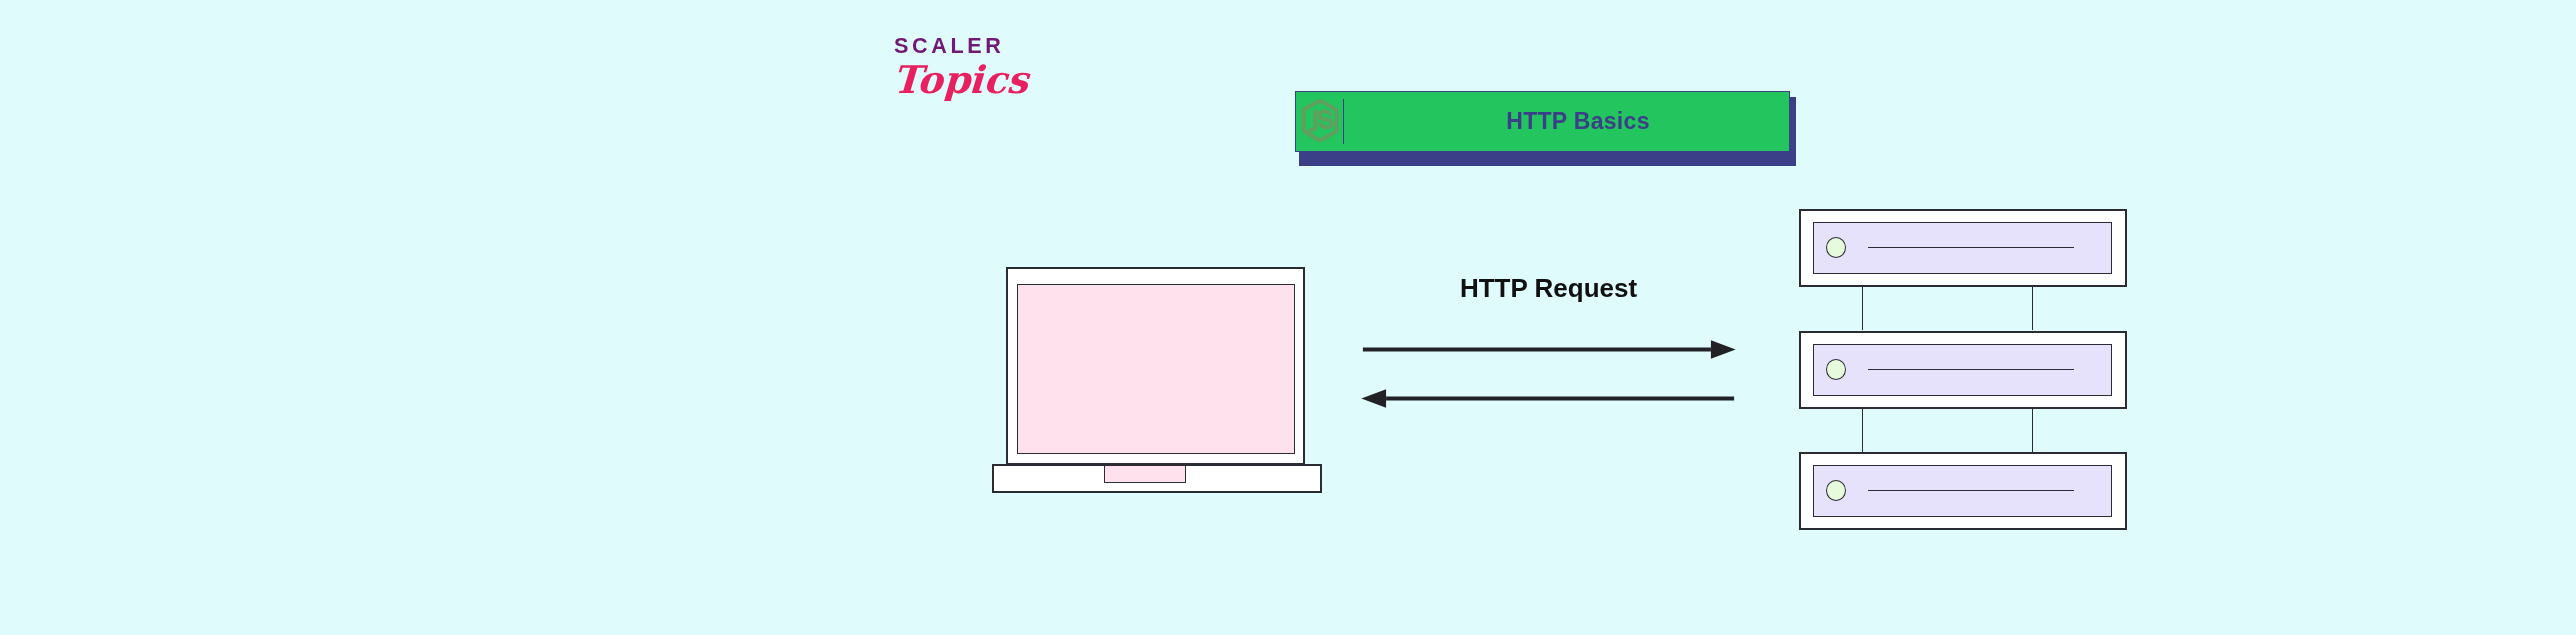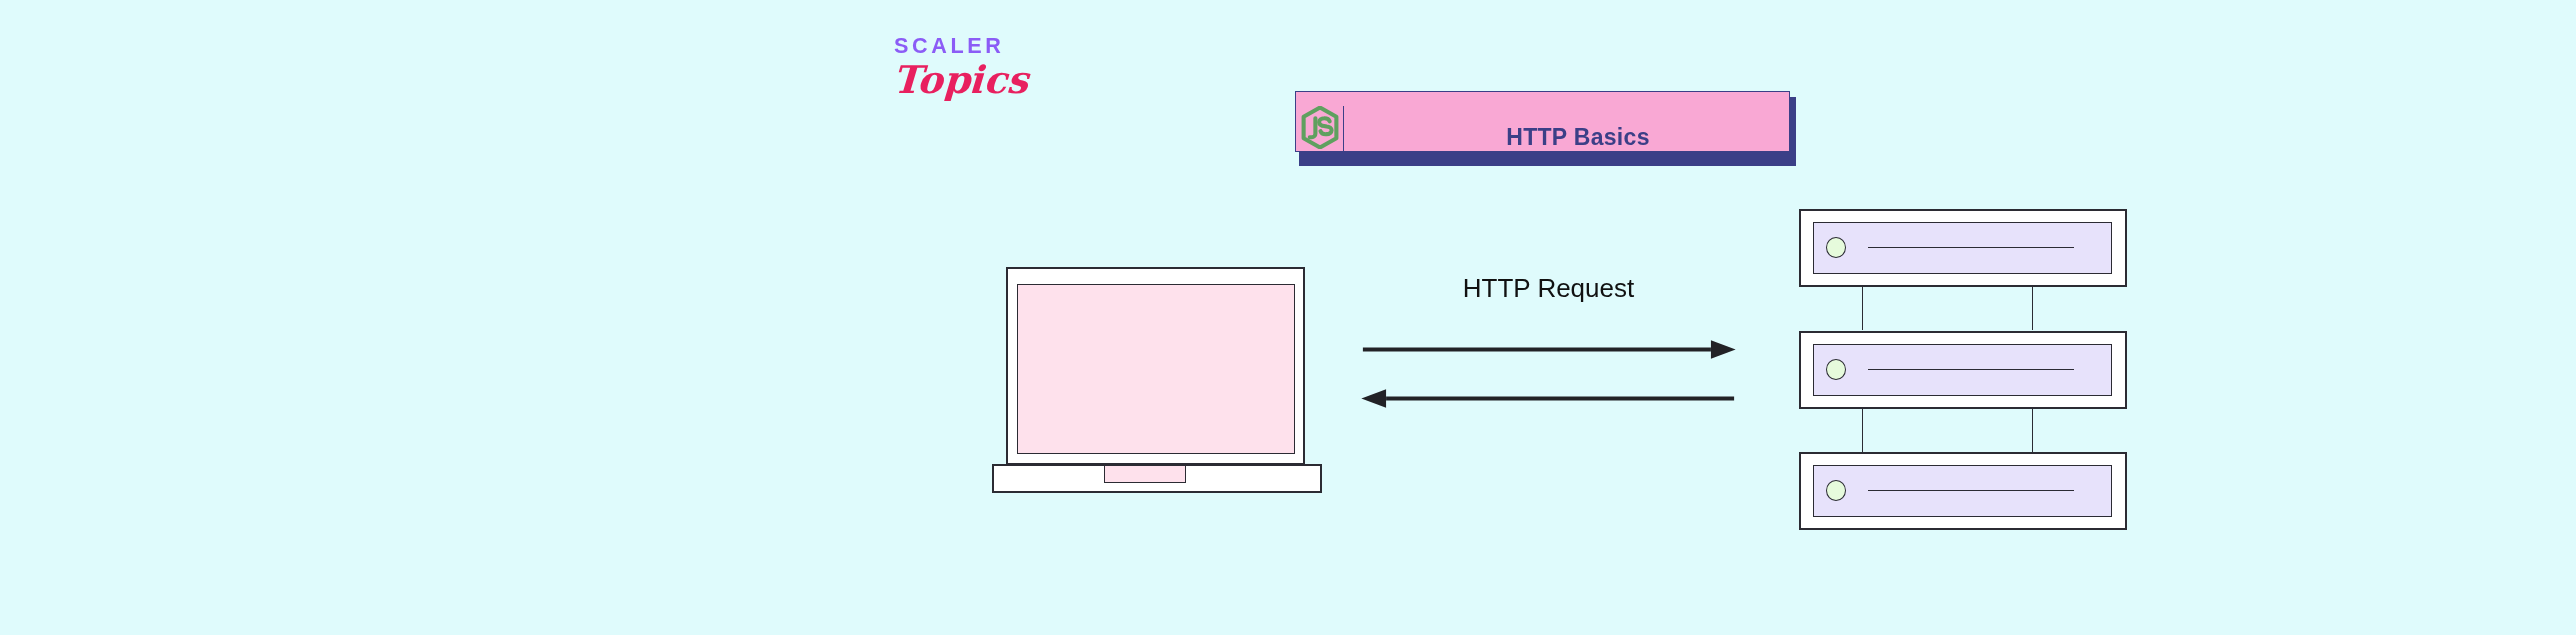--- a/index.html
+++ b/index.html
@@ -28,21 +28,21 @@
     left: 894px;
     top: 35px;
     width: 155px;
     height: 111px;
   }
   #brand-scaler {
     font-family: "Liberation Sans", sans-serif;
     font-weight: 700;
     font-size: 21.6px;
     letter-spacing: 3.6px;
-    color: #8b5cf6;
+    color: #701a75;
     line-height: 1;
     white-space: nowrap;
   }
   #brand-topics {
     font-family: "DejaVu Serif", serif;
     font-style: italic;
     font-weight: 700;
     font-size: 38px;
     color: #E8205F;
     line-height: 1;
@@ -67,25 +67,25 @@
     width: 497px;
     height: 69px;
     background: #3B3F87;
   }
   #banner-body {
     position: absolute;
     left: 0;
     top: 0;
     width: 495px;
     height: 61px;
-    background: #f9a8d4;
+    background: #22c55e;
     border: 1.5px solid #3B3F87;
     box-sizing: border-box;
     display: flex;
-    align-items: flex-end;
+    align-items: center;
     gap: 23px;
   }
   #banner-logo-cell {
     width: 47px;
     border-right: 1.5px solid #3B3F87;
     display: flex;
     align-items: center;
     justify-content: center;
     flex: 0 0 auto;
   }
@@ -159,21 +159,21 @@
     left: 1350px;
     top: 268px;
     width: 397px;
     height: 180px;
   }
   .flow-label {
     position: absolute;
     width: 397px;
     text-align: center;
     font-family: "Liberation Sans", sans-serif;
-    font-weight: 400;
+    font-weight: 700;
     font-size: 26px;
     color: #111111;
     white-space: nowrap;
   }
   #label-request { top: 5.2px; left: 0; }
   #label-response { top: 142px; left: 3.1px; }
 
   .flow-arrow {
     position: absolute;
     left: 0;

